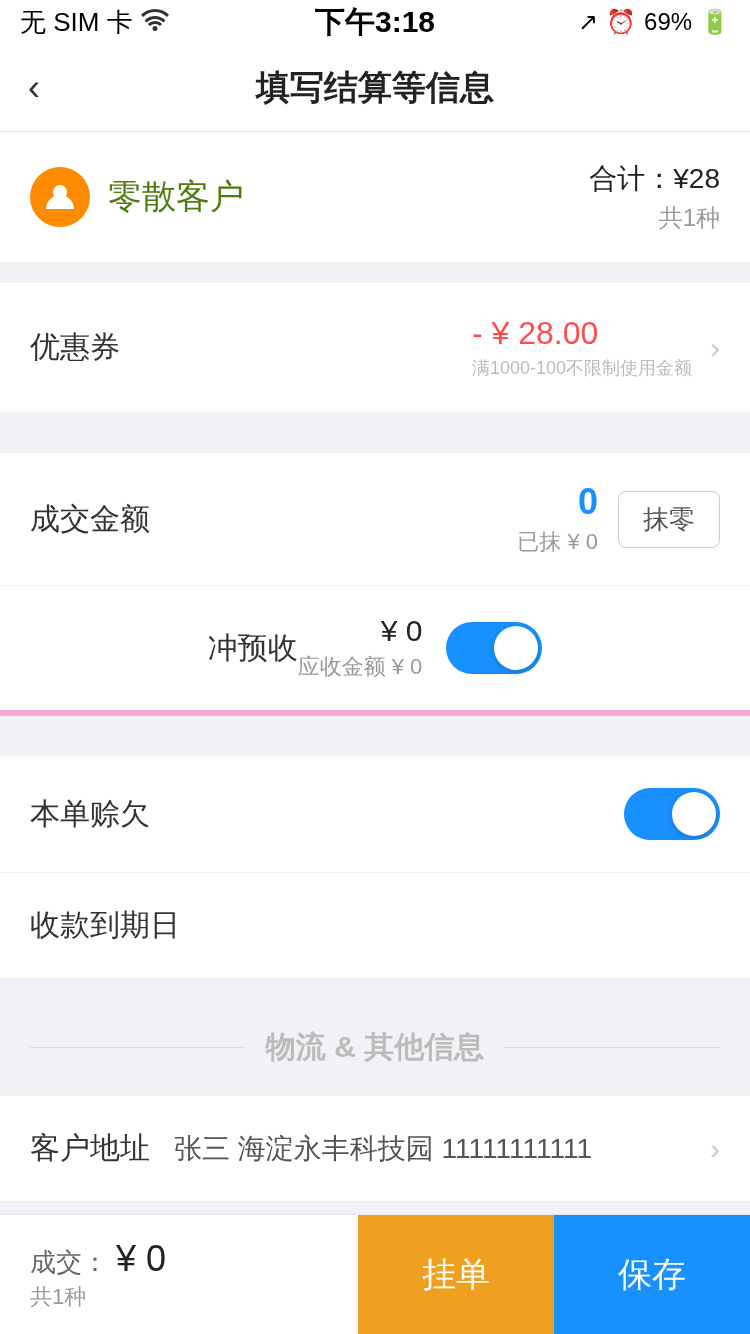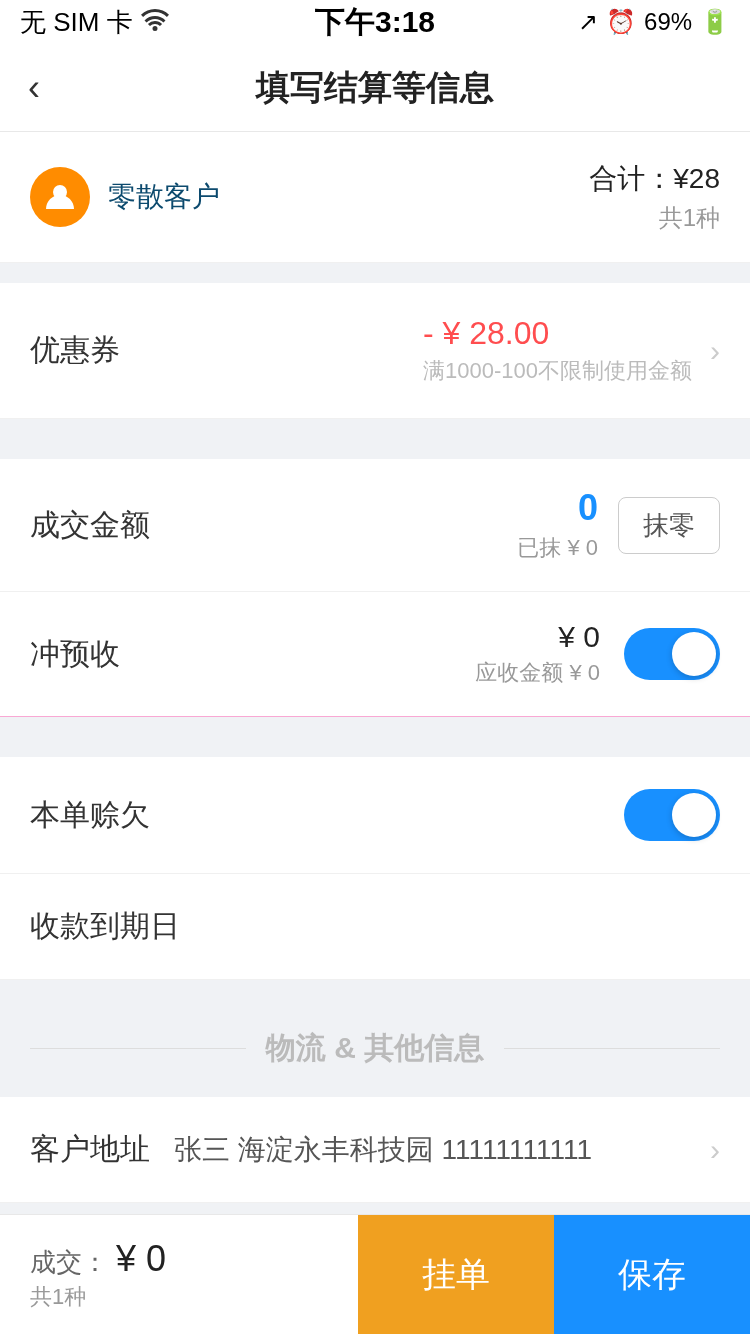--- a/index.html
+++ b/index.html
@@ -96,22 +96,22 @@
       width: 60px;
       height: 60px;
       border-radius: 50%;
       background: #ff8c00;
       display: flex;
       align-items: center;
       justify-content: center;
     }
     .avatar svg { width: 36px; height: 36px; fill: #fff; }
     .customer-name {
-      font-size: 28px;
-      color: #0c4a6e;
+      font-size: 34px;
+      color: #4d7c0f;
       font-weight: 500;
     }
     .customer-right {
       text-align: right;
     }
     .total-amount {
       font-size: 28px;
       color: #222;
     }
     .total-count {
@@ -141,21 +141,21 @@
       gap: 18px;
     }
     .row-value-block {
     }
     .coupon-discount {
       font-size: 32px;
       color: #ff4d4f;
       font-weight: 500;
     }
     .coupon-desc {
-      font-size: 22px;
+      font-size: 18px;
       color: #bbb;
       margin-top: 4px;
     }
     .chevron {
       color: #ccc;
       font-size: 30px;
     }
 
     
     .deal-row {
@@ -194,22 +194,22 @@
       cursor: pointer;
       white-space: nowrap;
     }
 
     
     .prepay-row {
       background: #fff;
       padding: 28px 30px;
       display: flex;
       align-items: center;
-      justify-content: space-between;
-      border-bottom: 1px solid #f9a8d4;
+      justify-content: center;
+      border-bottom: 6px solid #f9a8d4;
     }
     .prepay-right {
       display: flex;
       align-items: center;
       gap: 24px;
     }
     .prepay-values {
       text-align: right;
     }
     .prepay-amount {

